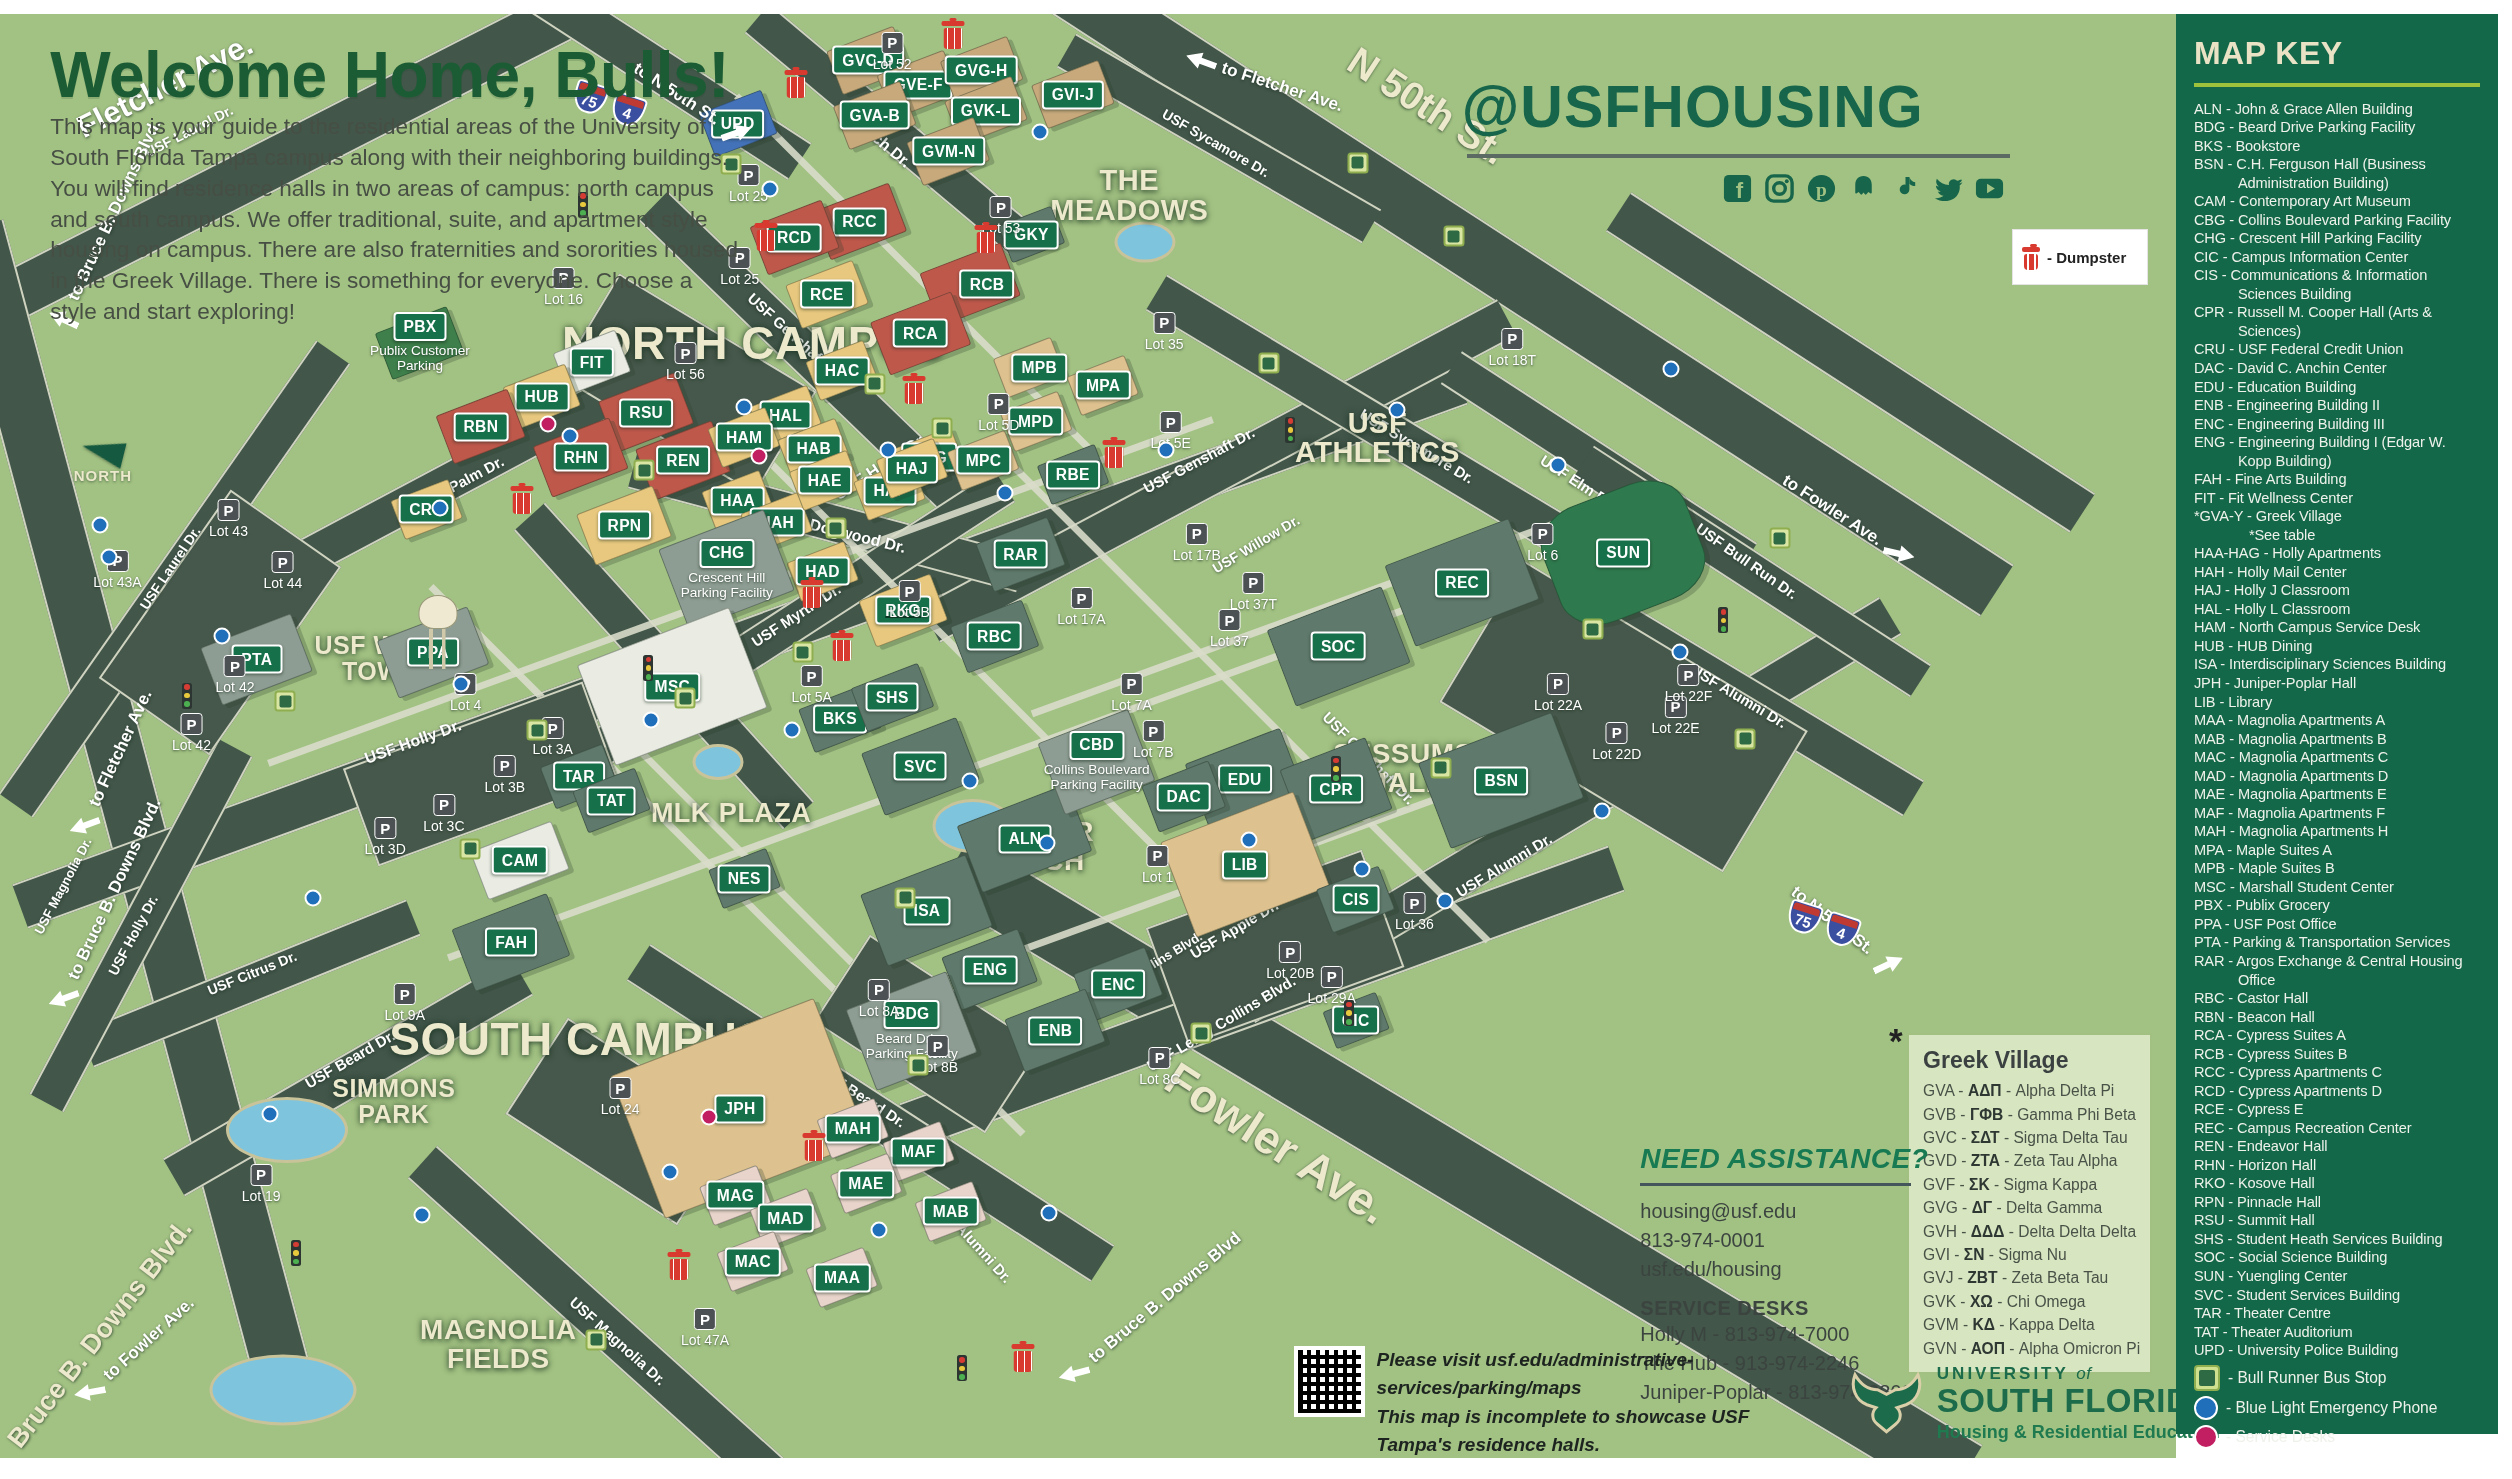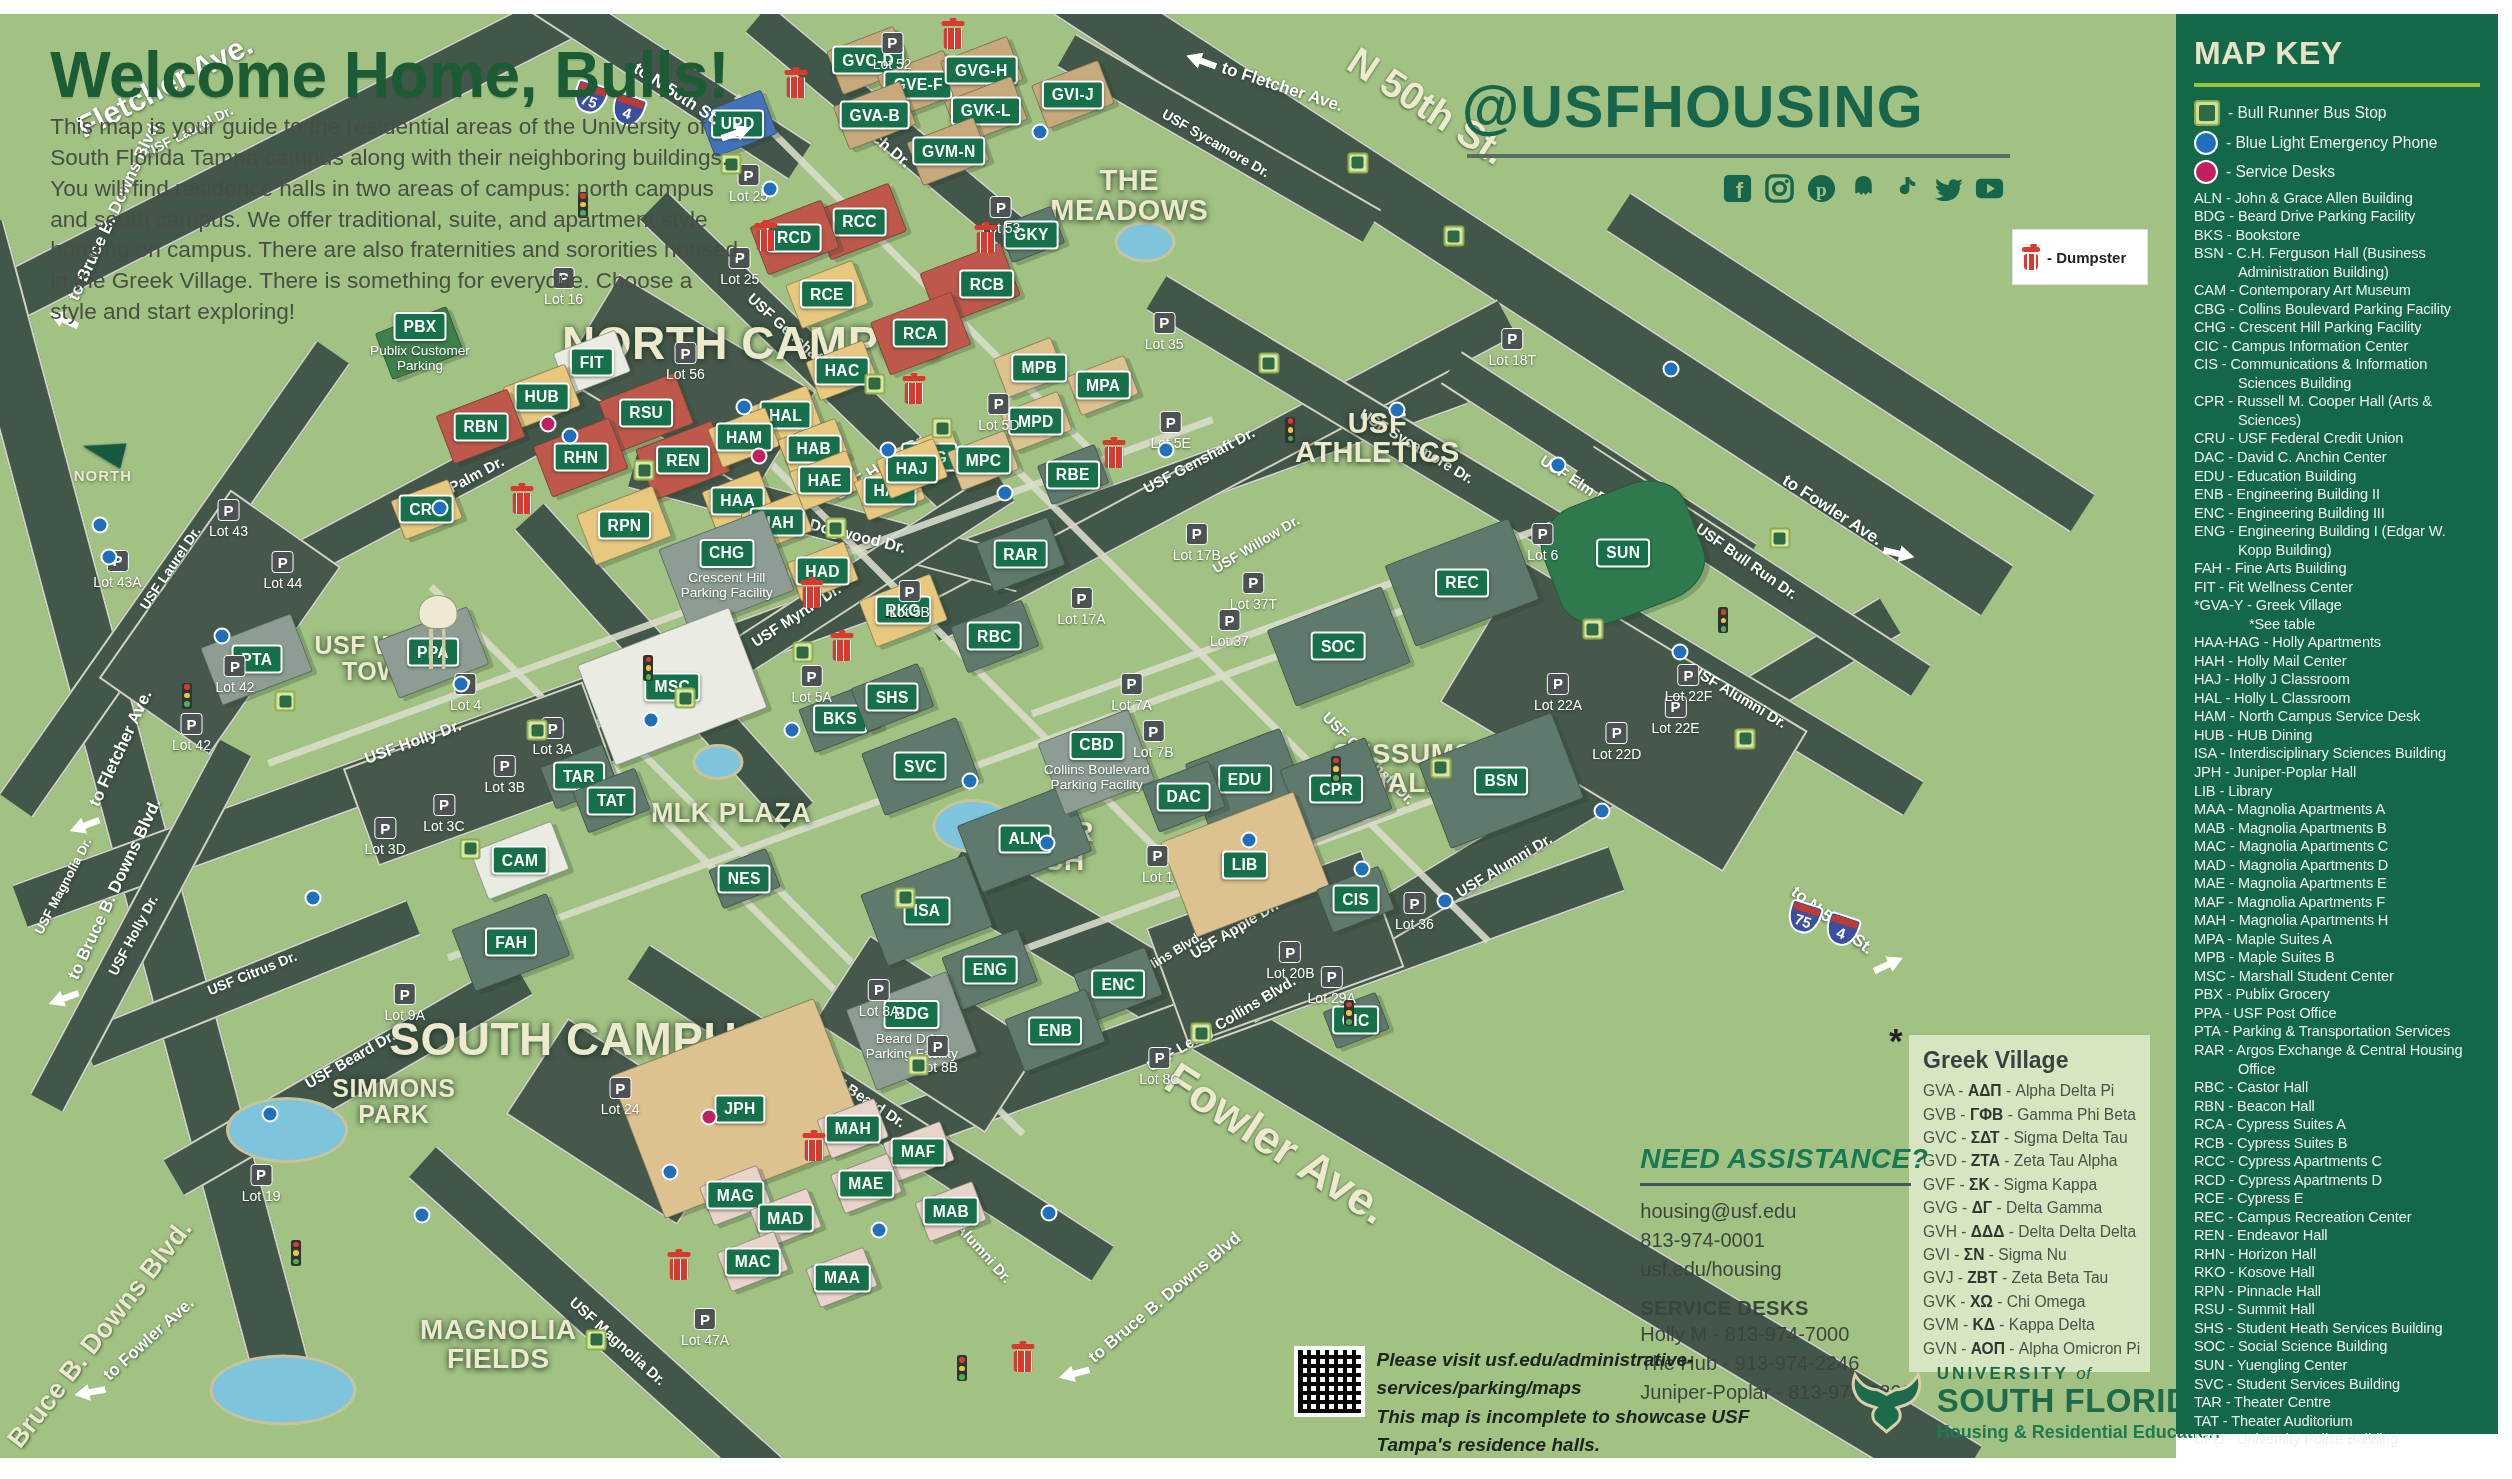--- a/index.html
+++ b/index.html
@@ -988,34 +988,20 @@
     <div class="trash" style="width:22px;height:27px;">
       <div class="lid"></div>
         <div class="can"></div>
     </div>
     <span>- Dumpster</span>
   </div>
 
   <div id="panel">
     <h2>MAP KEY</h2>
     <div class="divider"></div>
-    <div id="key-icons">
-        <div class="k-icon-row">
-          <span class="ki ki-bus"></span>
-          <span>- Bull Runner Bus Stop</span>
-        </div>
-        <div class="k-icon-row">
-          <span class="ki ki-blue"></span>
-          <span>- Blue Light Emergency Phone</span>
-        </div>
-        <div class="k-icon-row">
-          <span class="ki ki-pink"></span>
-          <span>- Service Desks</span>
-        </div>
-      </div>
     <div id="key-entries">
         <div class="k-entry">ALN - John &amp; Grace Allen Building</div>
         <div class="k-entry">BDG - Beard Drive Parking Facility</div>
         <div class="k-entry">BKS - Bookstore</div>
         <div class="k-entry">BSN - C.H. Ferguson Hall (Business Administration Building)</div>
         <div class="k-entry">CAM - Contemporary Art Museum</div>
         <div class="k-entry">CBG - Collins Boulevard Parking Facility</div>
         <div class="k-entry">CHG - Crescent Hill Parking Facility</div>
         <div class="k-entry">CIC - Campus Information Center</div>
         <div class="k-entry">CIS - Communications &amp; Information Sciences Building</div>
@@ -1067,20 +1053,34 @@
         <div class="k-entry">RPN - Pinnacle Hall</div>
         <div class="k-entry">RSU - Summit Hall</div>
         <div class="k-entry">SHS - Student Heath Services Building</div>
         <div class="k-entry">SOC - Social Science Building</div>
         <div class="k-entry">SUN - Yuengling Center</div>
         <div class="k-entry">SVC - Student Services Building</div>
         <div class="k-entry">TAR - Theater Centre</div>
         <div class="k-entry">TAT - Theater Auditorium</div>
         <div class="k-entry">UPD - University Police Building</div>
       </div>
+    <div id="key-icons">
+        <div class="k-icon-row">
+          <span class="ki ki-bus"></span>
+          <span>- Bull Runner Bus Stop</span>
+        </div>
+        <div class="k-icon-row">
+          <span class="ki ki-blue"></span>
+          <span>- Blue Light Emergency Phone</span>
+        </div>
+        <div class="k-icon-row">
+          <span class="ki ki-pink"></span>
+          <span>- Service Desks</span>
+        </div>
+      </div>
   </div>
 
   <div id="gstar">*</div>
   <div id="greek">
     <h3>Greek Village</h3>
     <div id="greek-rows">
         <div class="g-row"><span>GVA - </span><b>ΑΔΠ</b><span> - Alpha Delta Pi</span></div>
         <div class="g-row"><span>GVB - </span><b>ΓΦΒ</b><span> - Gamma Phi Beta</span></div>
         <div class="g-row"><span>GVC - </span><b>ΣΔΤ</b><span> - Sigma Delta Tau</span></div>
         <div class="g-row"><span>GVD - </span><b>ΖΤΑ</b><span> - Zeta Tau Alpha</span></div>

